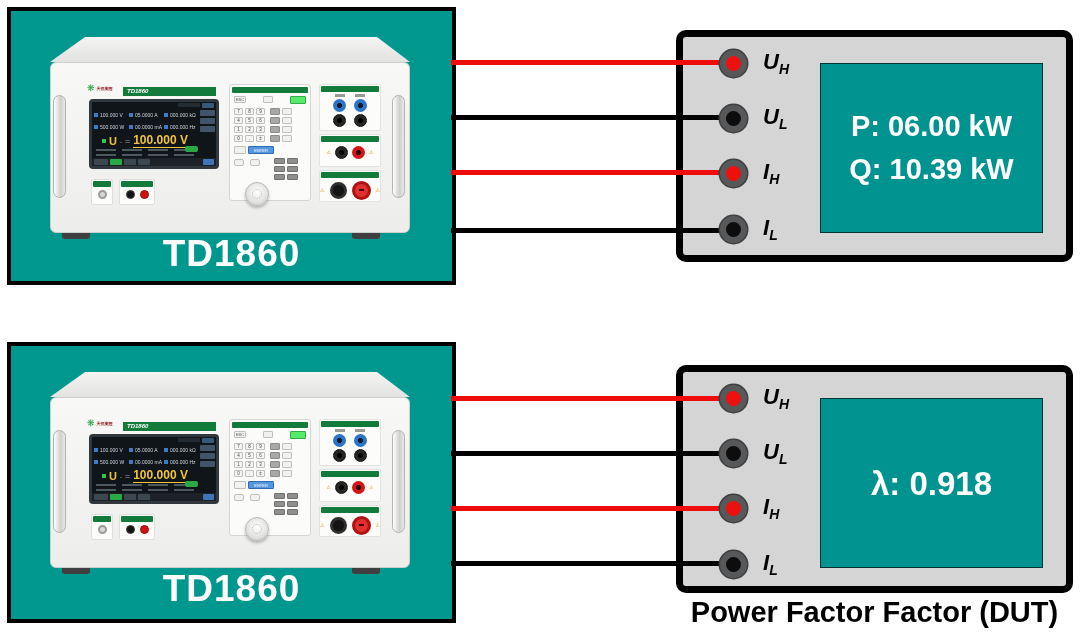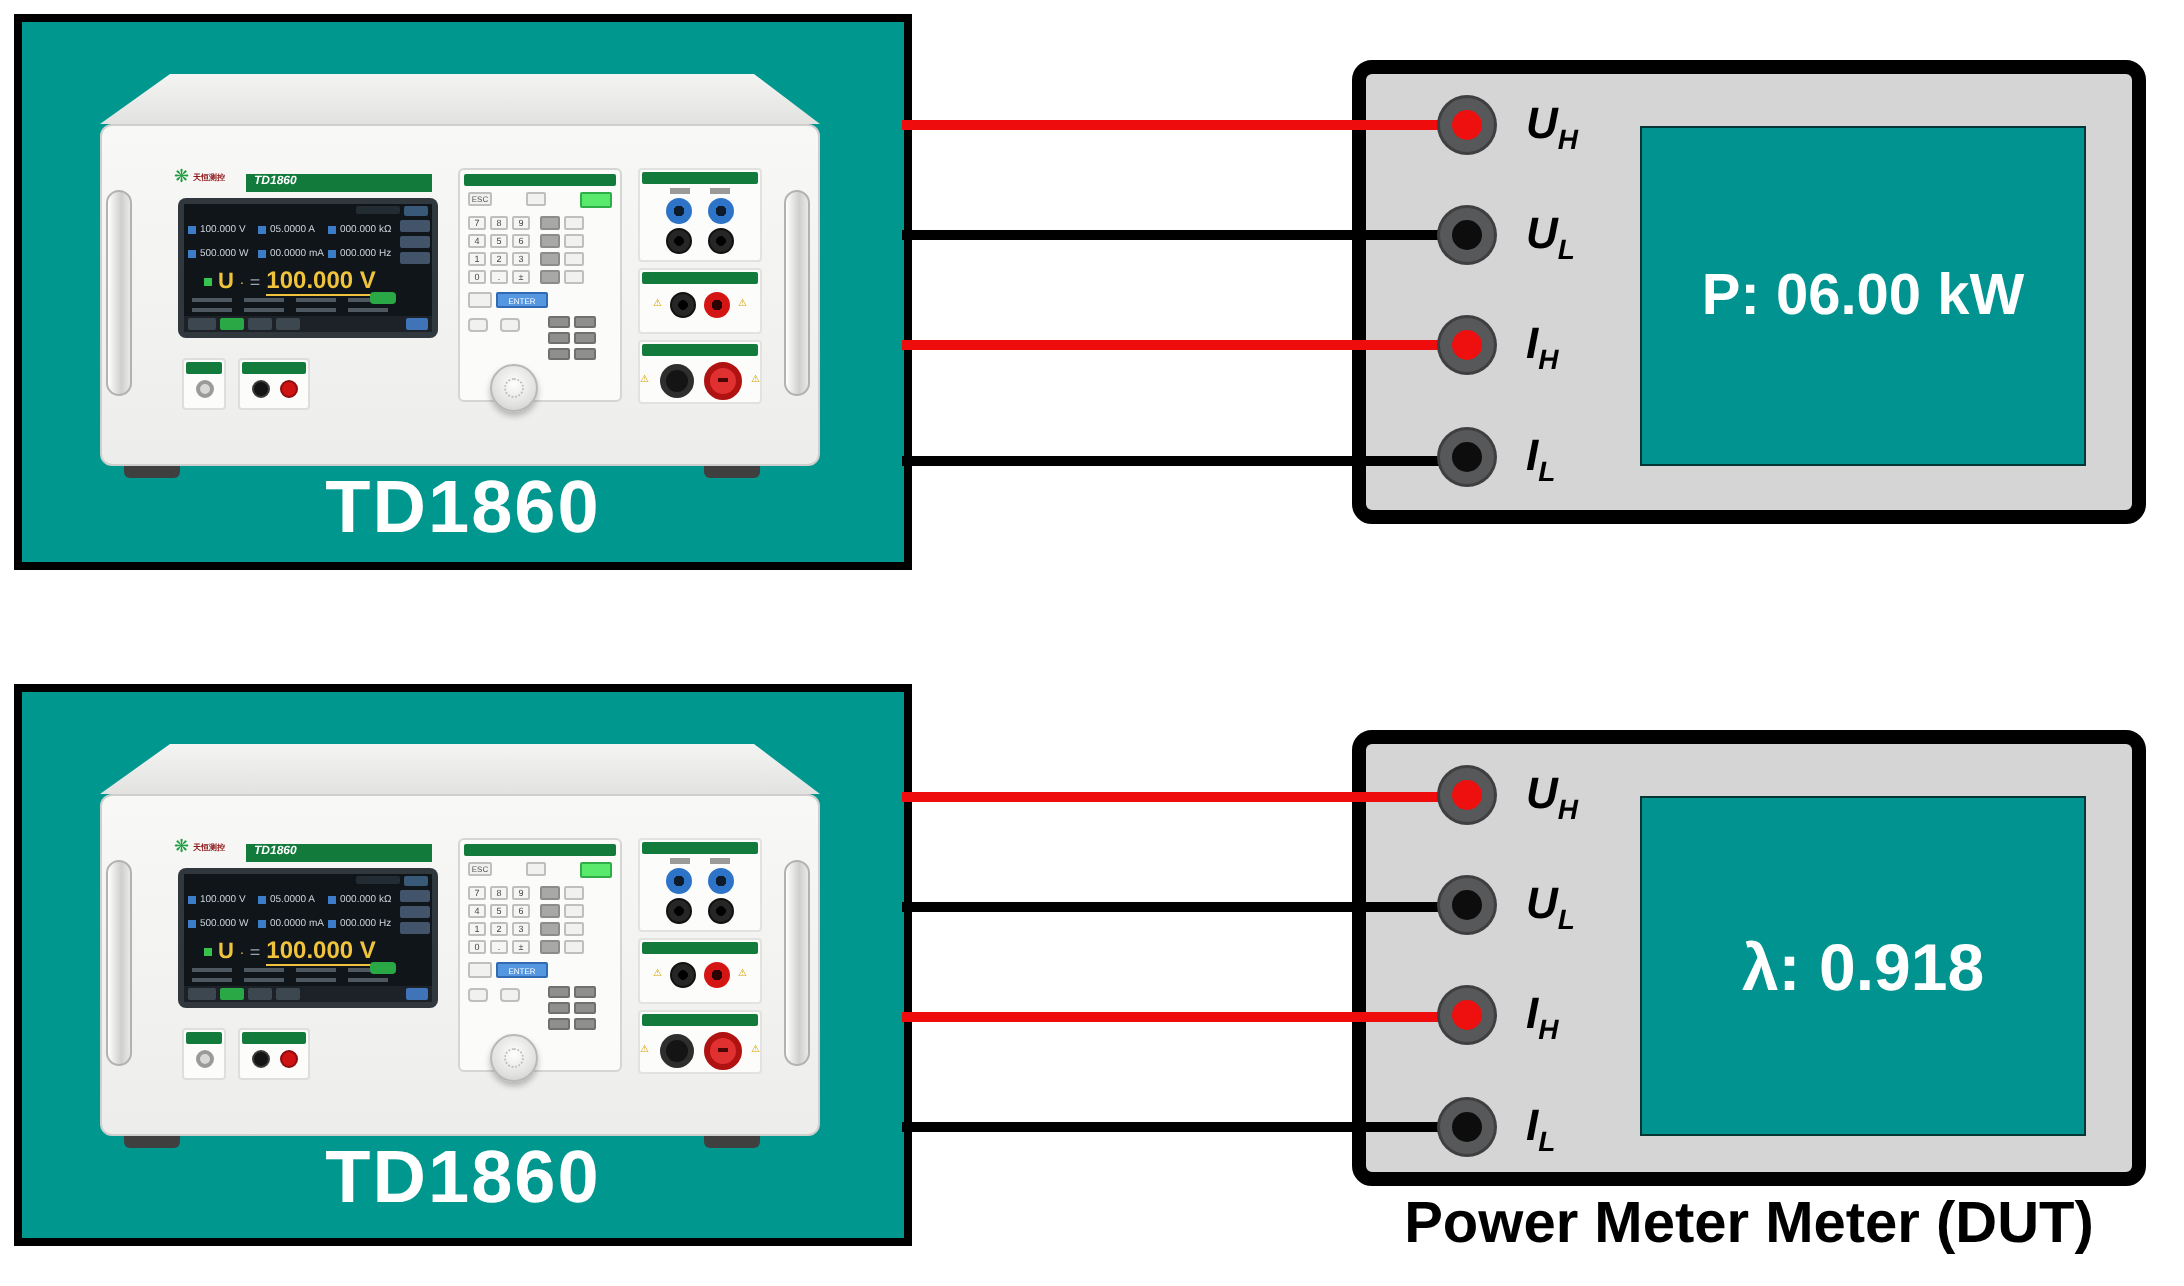--- a/index.html
+++ b/index.html
@@ -127,21 +127,21 @@
   .jb{border-radius:50%;box-sizing:border-box;}
   .jb.blk{width:17px;height:17px;background:#141414;border:3px solid #2e2e2e;}
   .jb.redb{width:19px;height:19px;background:#e03030;border:3px solid #b01212;position:relative;}
   .jb.redb::after{content:'';position:absolute;left:4px;top:5px;width:5px;height:2px;background:#4a0505;}
 
   
   .dut{position:absolute;left:676px;width:397px;background:#d5d5d5;
        border:7px solid #000;border-radius:10px;box-sizing:border-box;}
   #dut-0{top:30px;height:232px;}
   #dut-1{top:365px;height:228px;}
-  .term-row{position:absolute;left:37px;display:flex;align-items:flex-start;gap:16px;z-index:6;}
+  .term-row{position:absolute;left:37px;display:flex;align-items:flex-end;gap:16px;z-index:6;}
   .term-row:nth-child(1){top:12px}
   .term-row:nth-child(2){top:67px}
   .term-row:nth-child(3){top:122px}
   .term-row:nth-child(4){top:178px}
   .jack{width:27px;height:27px;border-radius:50%;box-sizing:border-box;
         border:6px solid #57585a;box-shadow:0 0 0 1.5px #3f3f41;}
   .jack.red{background:#ee0f0f;}
   .jack.black{background:#0d0d0d;}
   .term-label{font-size:22px;font-weight:bold;font-style:italic;color:#000;}
   .term-label sub{font-size:14px;}
@@ -519,20 +519,21 @@
           <span class="term-label"><span>I</span><sub>H</sub></span>
         </div>
         <div class="term-row">
           <span class="jack black"></span>
           <span class="term-label"><span>I</span><sub>L</sub></span>
         </div>
       </div>
     <div class="dut-display">
       <div class="display-lines">
           <div class="display-line">P: 06.00 kW</div>
+          <div class="display-line">Q: 10.39 kW</div>
         </div>
     </div>
   </section>
 
   <section class="dut" id="dut-1">
     <div>
         <div class="term-row">
           <span class="jack red"></span>
           <span class="term-label"><span>U</span><sub>H</sub></span>
         </div>
@@ -548,15 +549,15 @@
           <span class="jack black"></span>
           <span class="term-label"><span>I</span><sub>L</sub></span>
         </div>
       </div>
     <div class="dut-display">
       <div class="display-lines">
           <div class="display-line">λ: 0.918</div>
         </div>
     </div>
   </section>
-  <div class="dut-caption" id="cap-1">Power Meter Meter (DUT)</div>
+  <div class="dut-caption" id="cap-1">Power Factor Factor (DUT)</div>
 
 </div>
 
 </body></html>

